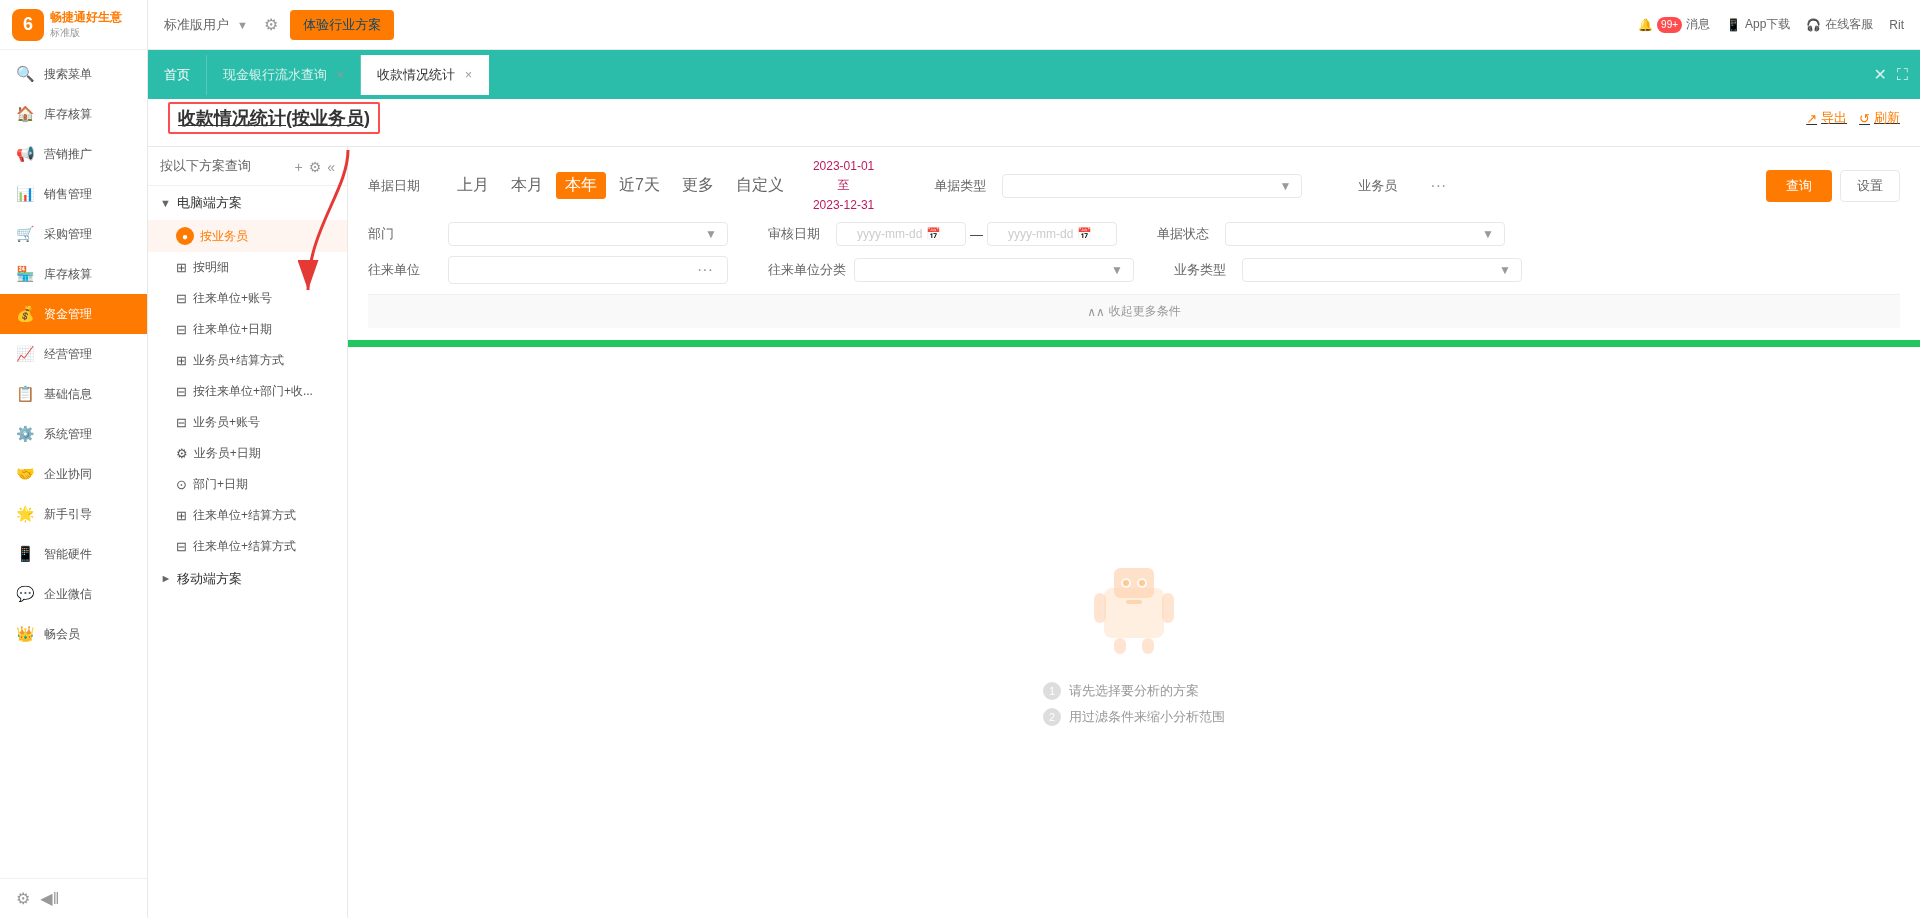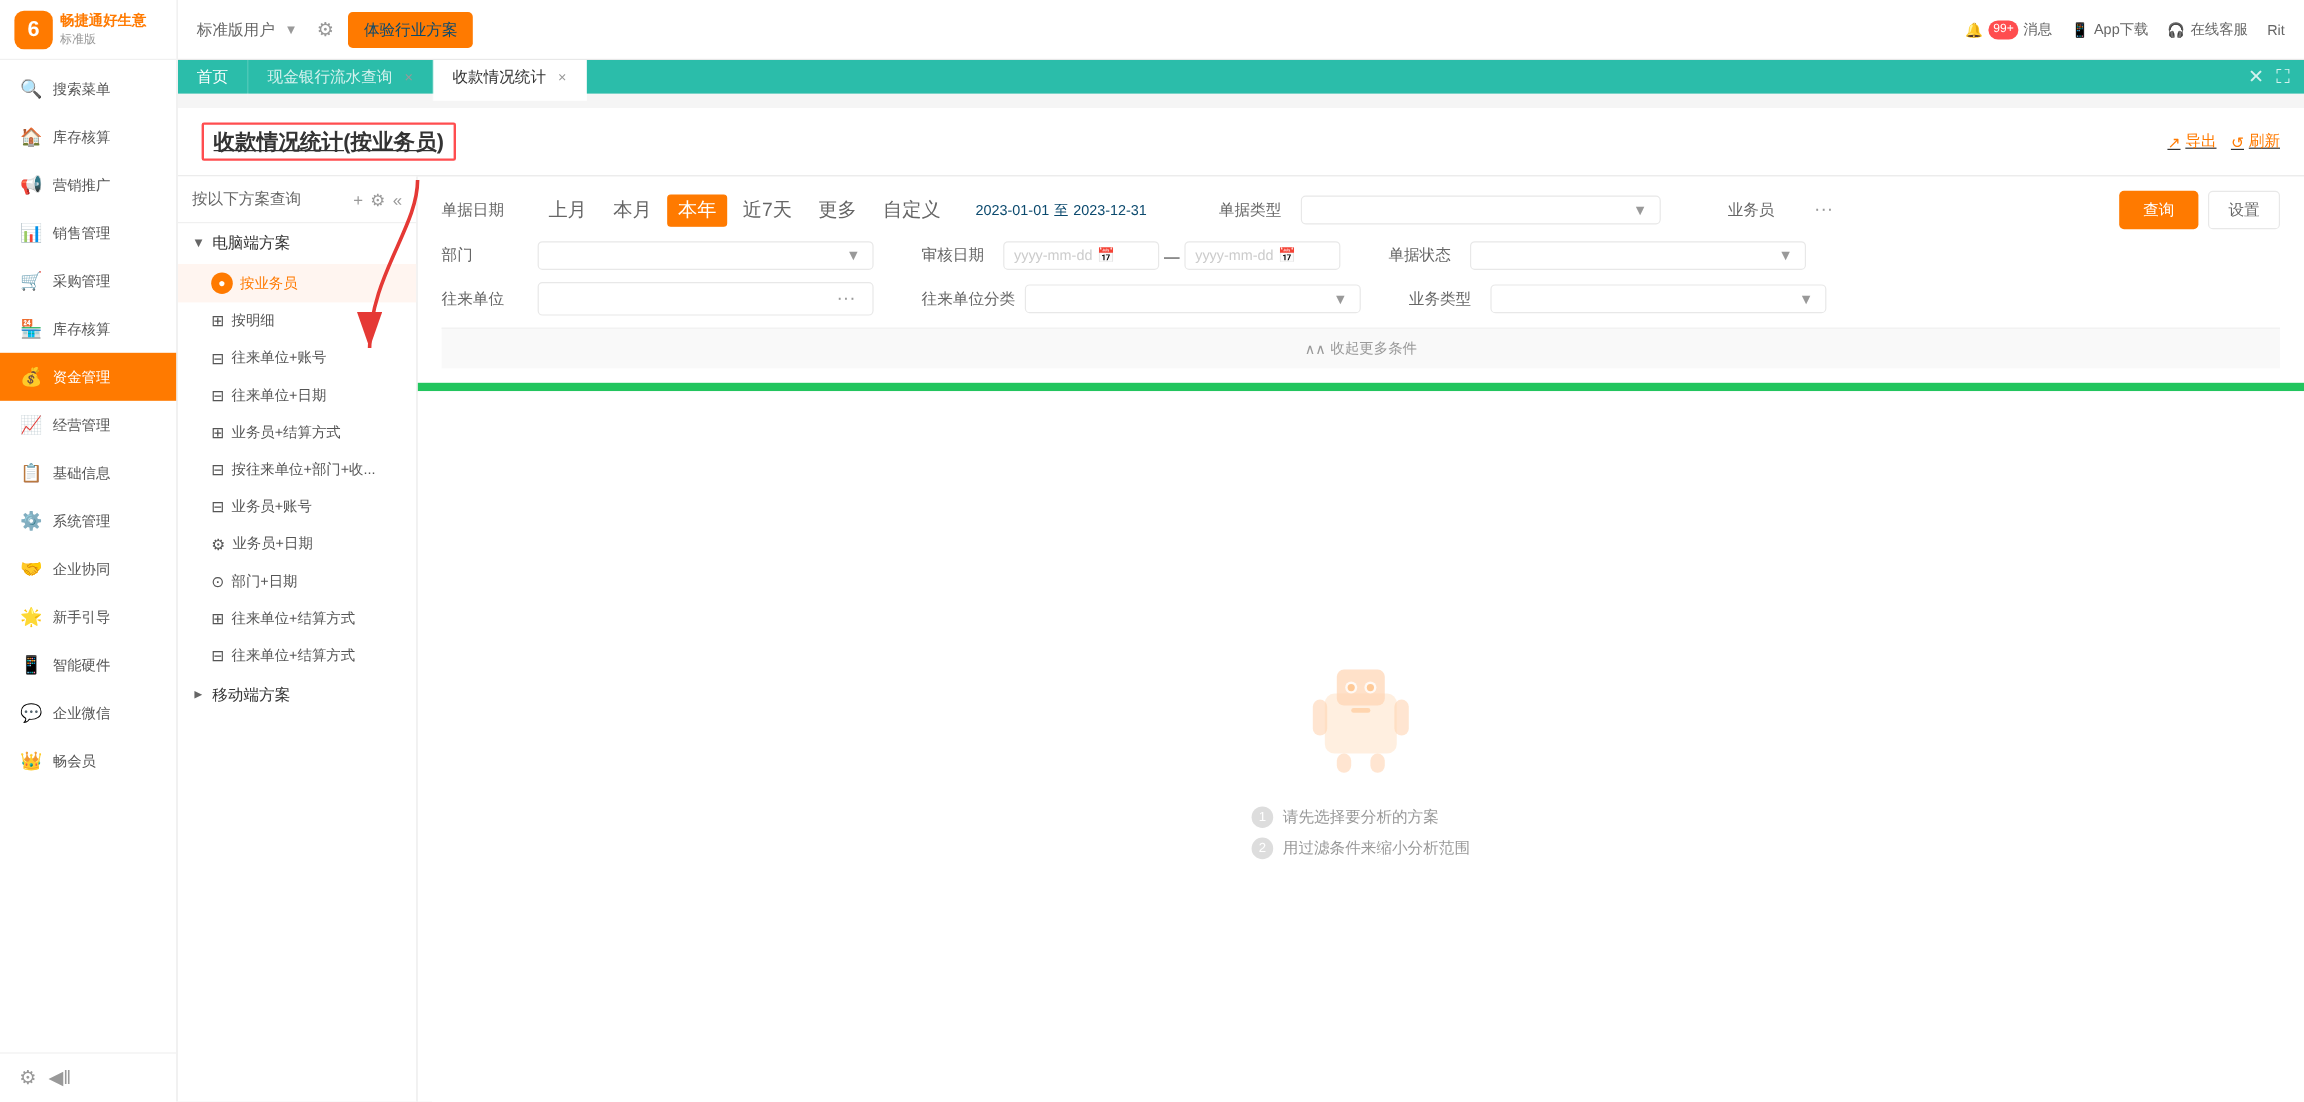--- a/index.html
+++ b/index.html
@@ -48,21 +48,21 @@
       padding: 0 4px; min-width: 16px; height: 16px; display: flex; align-items: center; justify-content: center;
     }
     .trial-btn {
       background: #ff7a00; color: #0c4a6e; border: none; border-radius: 4px;
       padding: 6px 13px; font-size: 13px; cursor: pointer;
     }
     .gear-btn { color: #999; font-size: 16px; cursor: pointer; margin-left: 4px; }
 
     
     .tabbar {
-      position: fixed; left: 148px; top: 50px; right: 0; height: 28px;
+      position: fixed; left: 148px; top: 50px; right: 0; height: 49px;
       background: #2bbdaa; display: flex; align-items: center; z-index: 99;
     }
     .tab {
       height: 40px; display: flex; align-items: center; padding: 0 16px;
       color: rgba(255,255,255,0.8); font-size: 13px; cursor: pointer; gap: 6px;
       border-right: 1px solid rgba(255,255,255,0.2);
     }
     .tab.home { color: #fff; }
     .tab.active { background: #fff; color: #333; }
     .tab-close-btn { margin-left: 4px; color: #999; font-size: 12px; }
@@ -131,30 +131,30 @@
     }
     .filter-row { display: flex; align-items: center; margin-bottom: 10px; gap: 20px; }
     .filter-row:last-child { margin-bottom: 0; }
     .filter-label { color: #666; font-size: 13px; min-width: 60px; }
     .date-tabs { display: flex; align-items: center; gap: 4px; }
     .date-tab {
       padding: 2px 8px; border-radius: 3px; color: #666; font-size: 16px;
       cursor: pointer; border: 1px solid transparent;
     }
     .date-tab.active { background: #ff7a00; color: #fff; border-color: #ff7a00; }
-    .date-range { display: flex; align-items: center; gap: 4px; color: #0c4a6e; font-size: 12px; }
+    .date-range { display: flex; align-items: center; gap: 4px; color: #be185d; font-size: 12px; flex-direction: column; }
     .filter-select {
       display: flex; align-items: center; border: 1px solid #e8e8e8; border-radius: 4px;
       padding: 4px 10px; min-width: 200px; color: #999; font-size: 12px; cursor: pointer;
       background: #fff; justify-content: space-between;
     }
     .date-input-group { display: flex; align-items: center; gap: 4px; }
     .date-input {
       display: flex; align-items: center; border: 1px solid #e8e8e8; border-radius: 4px;
-      padding: 4px 8px; color: #ccc; font-size: 12px; min-width: 130px; gap: 4px;
+      padding: 4px 20px; color: #ccc; font-size: 12px; min-width: 130px; gap: 4px;
     }
     .filter-actions { display: flex; gap: 8px; margin-left: auto; }
     .query-btn {
       background: #ff7a00; color: #fff; border: none; border-radius: 4px;
       padding: 6px 20px; font-size: 13px; cursor: pointer;
     }
     .settings-btn {
       background: #fff; color: #666; border: 1px solid #e8e8e8; border-radius: 4px;
       padding: 6px 16px; font-size: 13px; cursor: pointer;
     }

